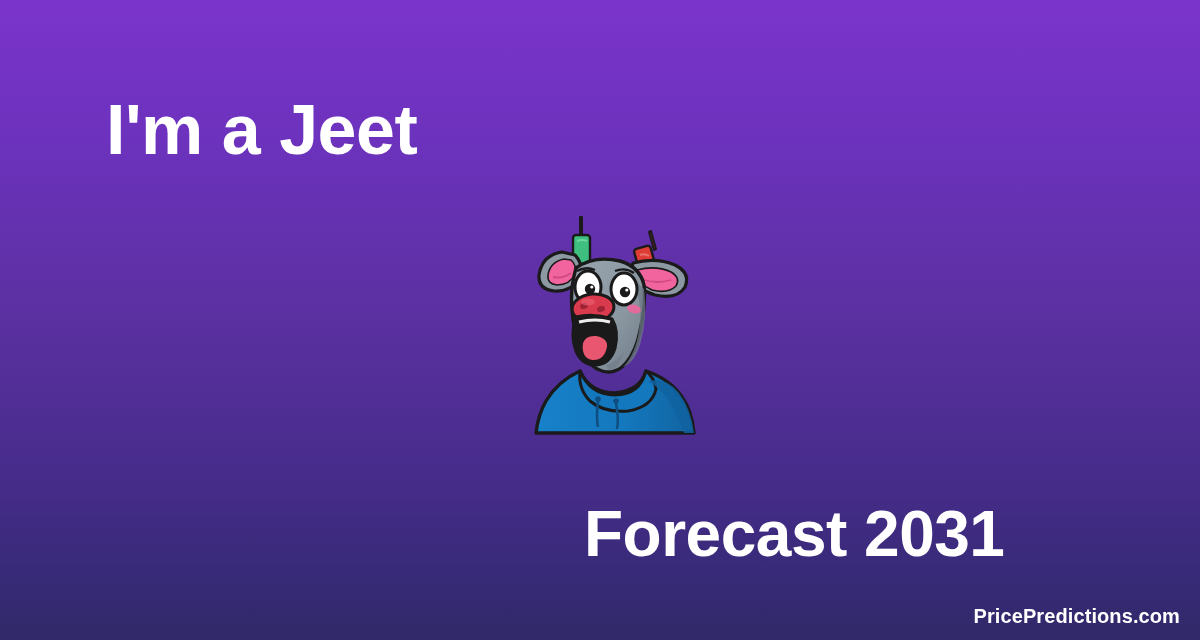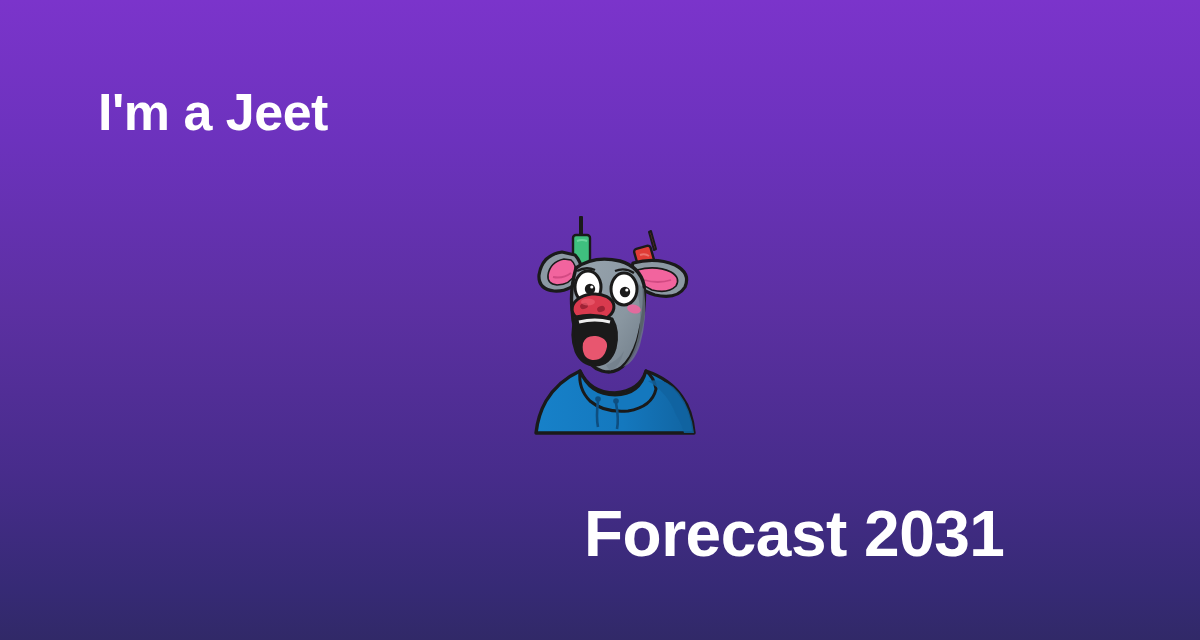--- a/index.html
+++ b/index.html
@@ -21,22 +21,22 @@
         #312968 100%);
     font-family: "Liberation Sans", sans-serif;
     -webkit-font-smoothing: antialiased;
   }
 
   
   .title {
     position: absolute;
     left: 98px;
     top: 84px;
-    margin: 0;
-    font-size: 52px;
+    margin: 8px;
+    font-size: 70px;
     font-weight: bold;
     color: #ffffff;
     letter-spacing: -0.5px;
     line-height: 1.1;
     white-space: nowrap;
   }
 
   
   .forecast {
     position: absolute;
@@ -189,14 +189,15 @@
         <path d="M78 196 q-2 16 0 26" stroke="#0E4E80" stroke-width="2.6" fill="none"></path>
         <path d="M96 198 q3 16 1 26" stroke="#0E4E80" stroke-width="2.6" fill="none"></path>
         <circle cx="78" cy="194" r="2.8" fill="#0E4E80"></circle>
         <circle cx="96" cy="196" r="2.8" fill="#0E4E80"></circle>
       </g>
     </svg>
   </div>
 
   <h2 class="forecast">Forecast 2031</h2>
 
+  <div class="watermark">PricePredictions.com</div>
 
 </div>
 
 </body></html>

